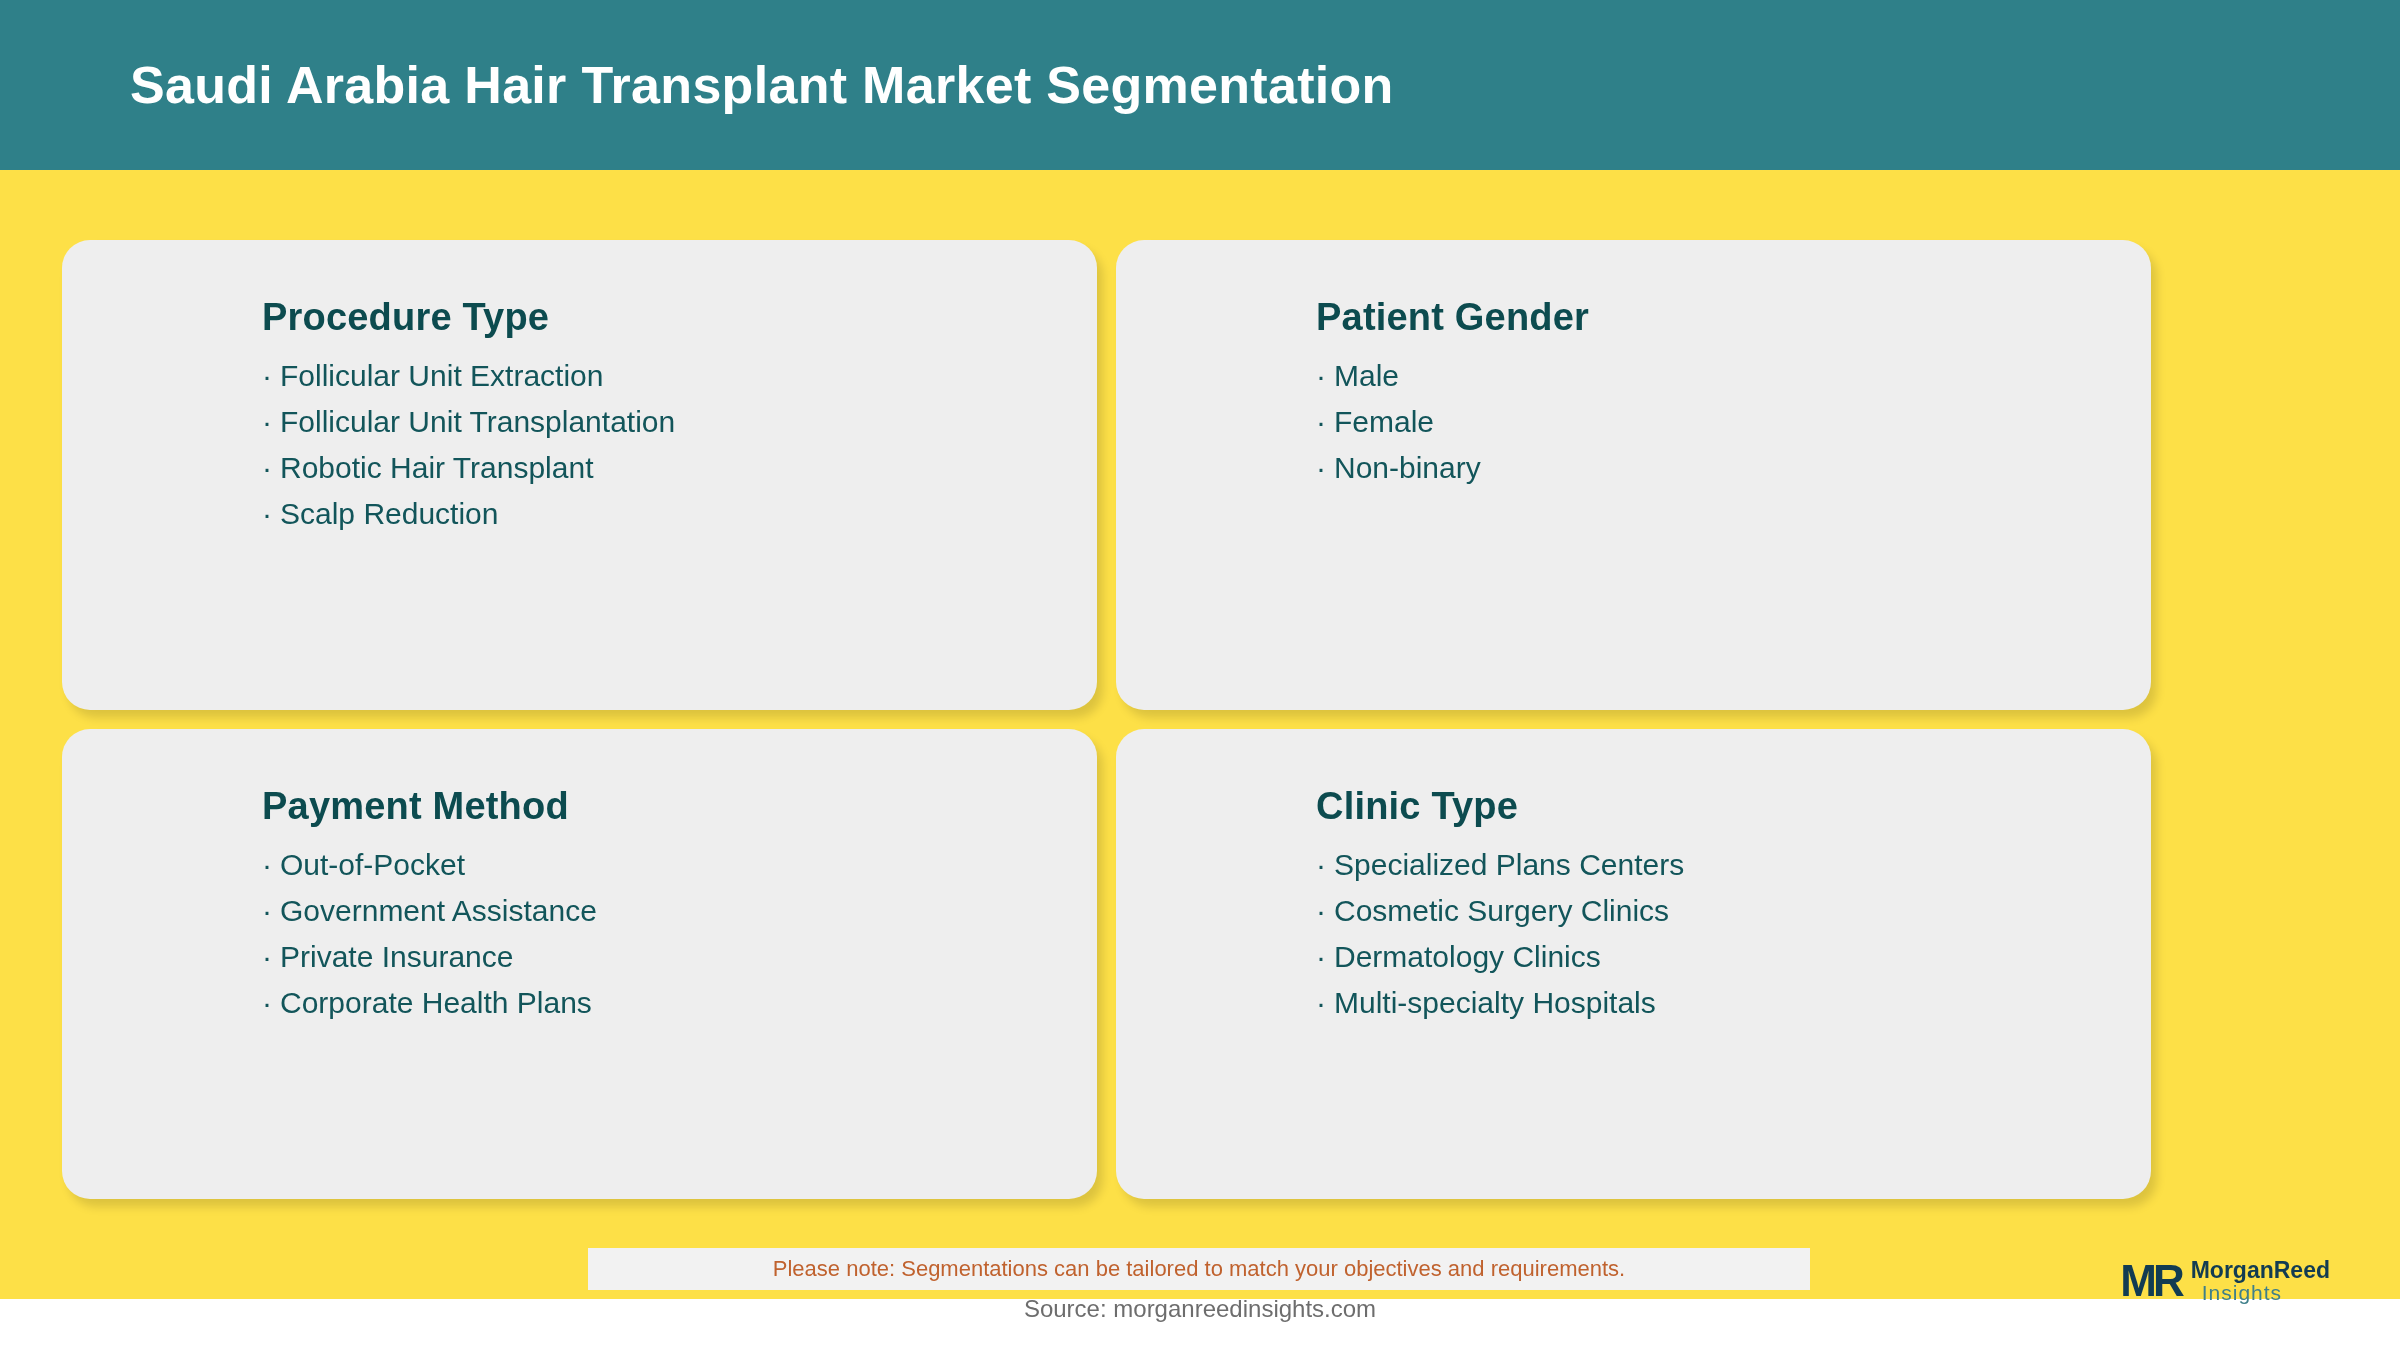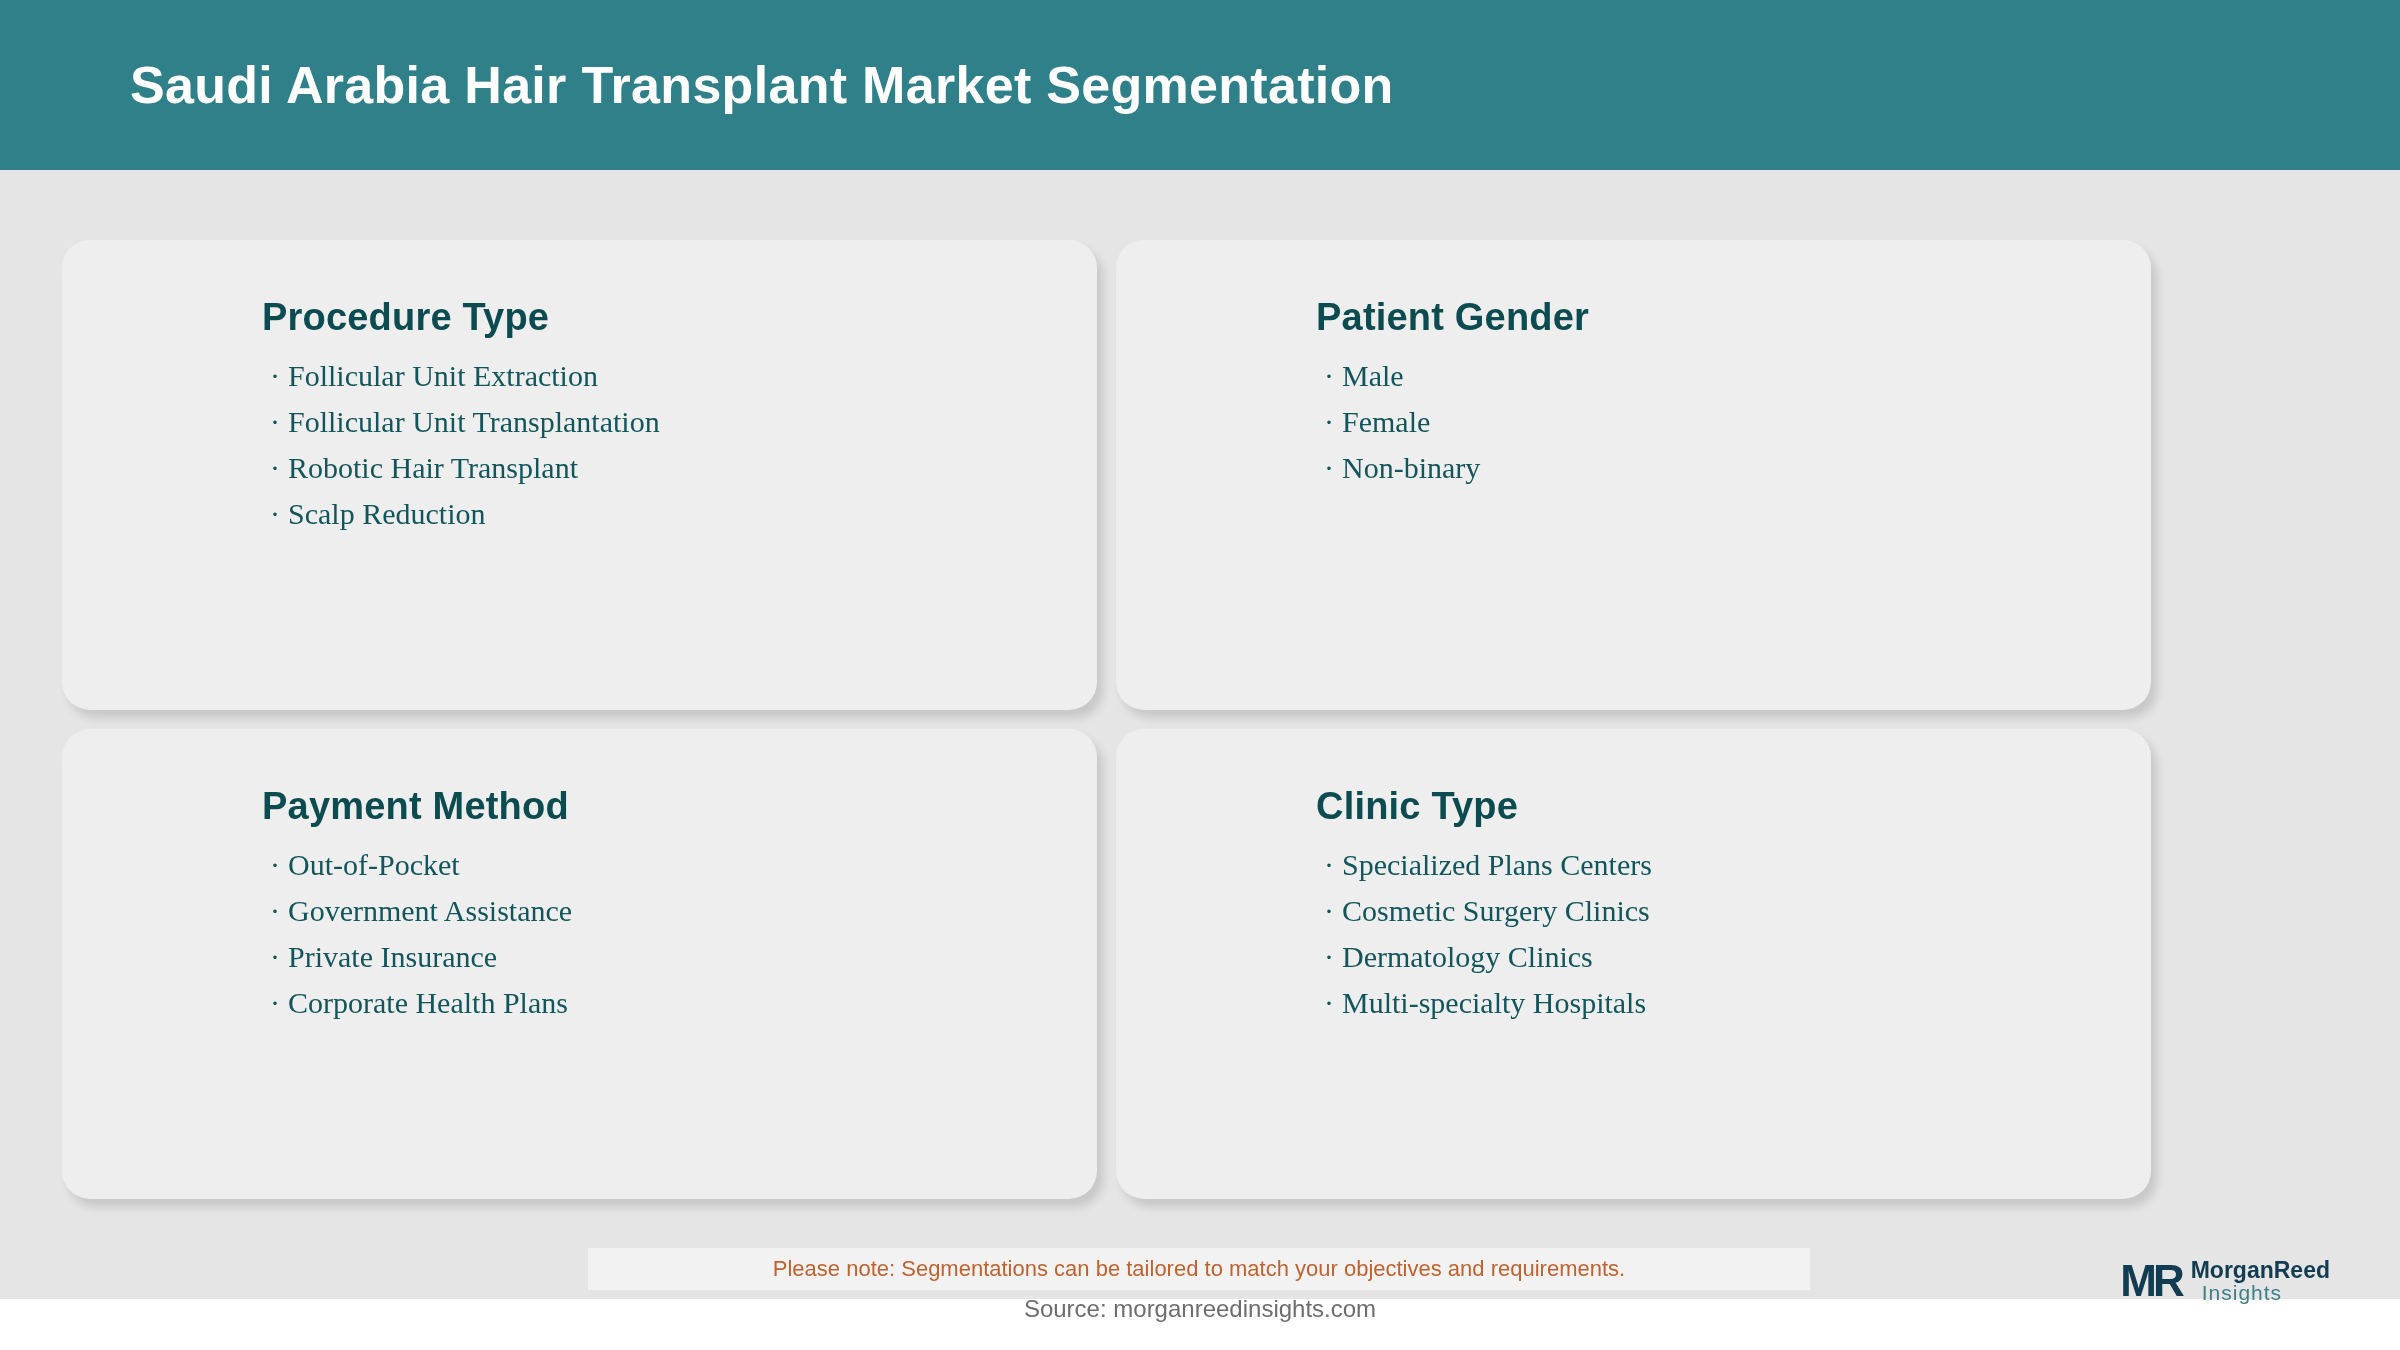--- a/index.html
+++ b/index.html
@@ -10,21 +10,21 @@
     width: 2400px;
     height: 1350px;
     background: #ffffff;
     font-family: "Liberation Sans", sans-serif;
     overflow: hidden;
   }
   .page {
     position: relative;
     width: 2400px;
     height: 1299px;
-    background: #e5e5e5;
+    background: #fde047;
   }
   
   .header {
     position: absolute;
     left: 0;
     top: 0;
     width: 2400px;
     height: 170px;
     background: #2f8089;
     display: flex;
@@ -60,23 +60,22 @@
   }
   .card-title {
     color: #0c4b4f;
     font-size: 38px;
     font-weight: bold;
     margin: 0 0 14px 0;
     letter-spacing: 0.2px;
   }
   .card-list {
     list-style: none;
-    margin: 8px;
+    margin: 0;
     padding: 0;
-    font-family: Liberation Serif, serif;
   }
   .card-list li {
     color: #12555a;
     font-size: 30px;
     line-height: 46px;
     white-space: nowrap;
   }
   .card-list li .bullet {
     display: inline-block;
     width: 18px;

